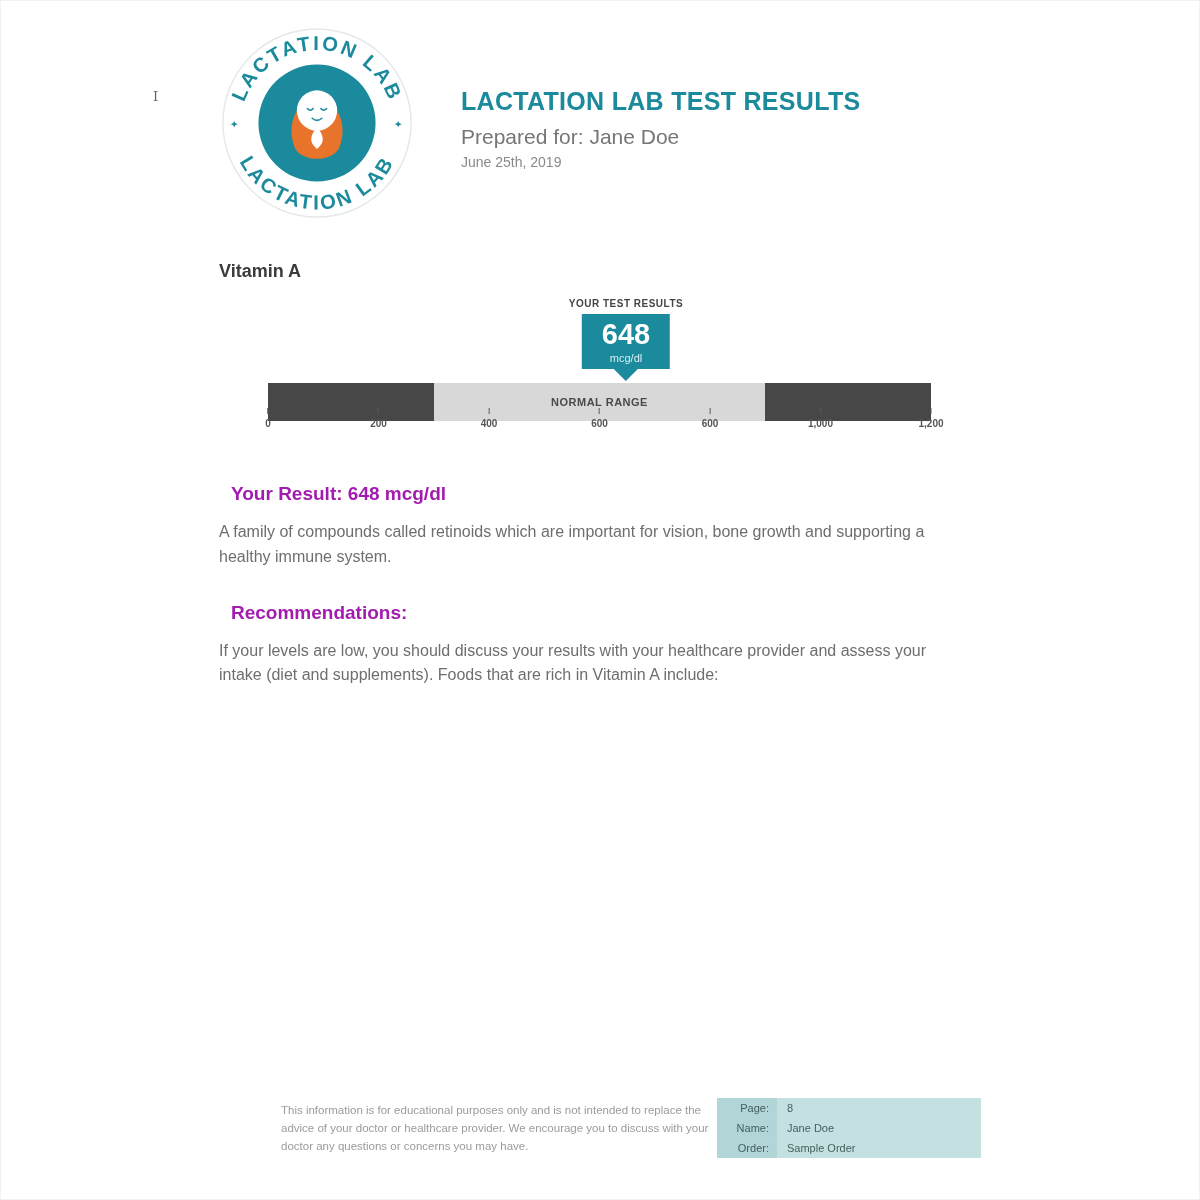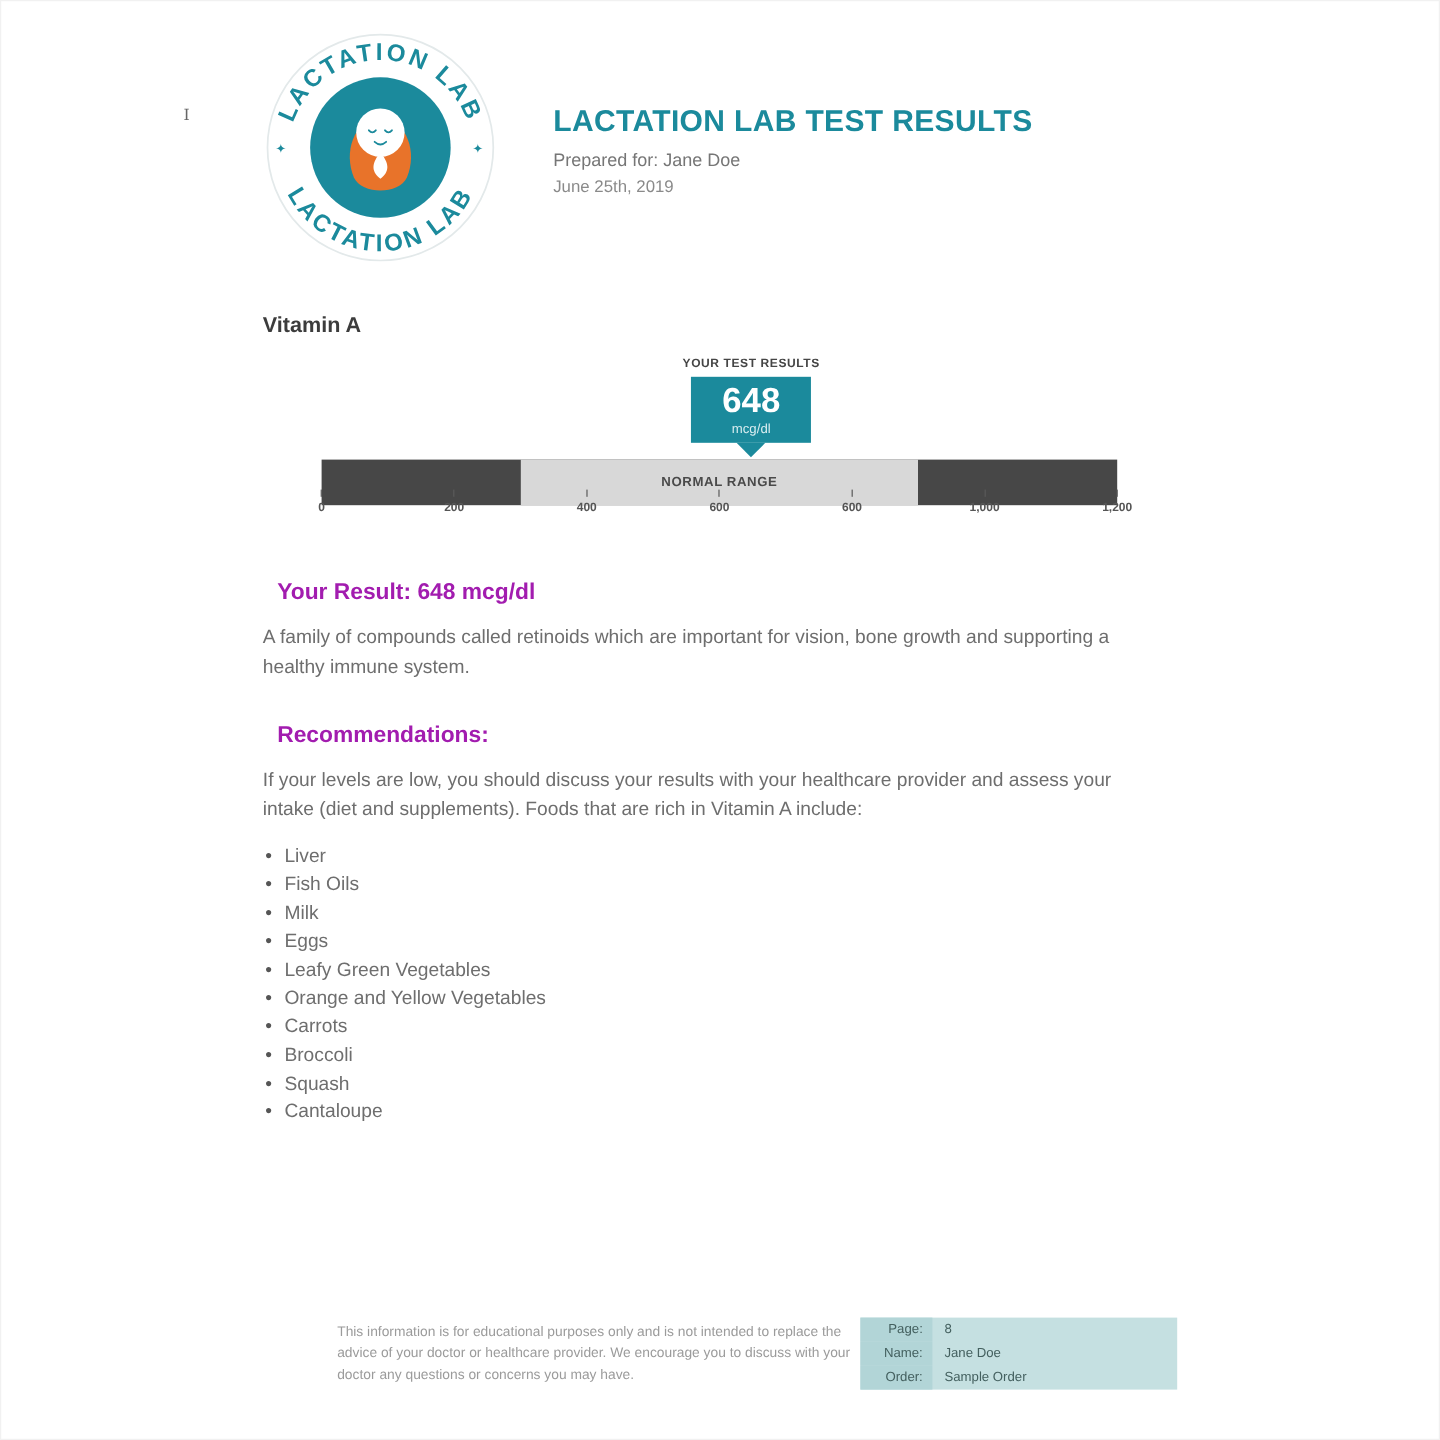--- a/index.html
+++ b/index.html
@@ -20,30 +20,30 @@
   .logo-star { font-size:11px; fill:var(--teal,#1b8a9c); }
   .logo-disc { fill:var(--teal,#1b8a9c); }
   .logo-swaddle { fill:var(--orange,#e8732a); }
   .logo-face { fill:#ffffff; }
   .logo-eye, .logo-smile { fill:none; stroke:var(--teal,#1b8a9c); stroke-width:1.6; stroke-linecap:round; }
   .logo-drop { fill:#ffffff; }
 
   
   .header { position:absolute; left:460px; top:86px; }
   .header .title { font-size:25px; font-weight:bold; color:var(--teal,#1b8a9c); letter-spacing:0.3px; }
-  .header .prepared { font-size:15px; color:#767676; margin-top:9px; }
+  .header .prepared { font-size:21px; color:#767676; margin-top:9px; }
   .header .date { font-size:14px; color:#8a8a8a; margin-top:5px; }
 
   .section-title { position:absolute; left:218px; top:260px; font-size:18px; font-weight:bold; color:#3c3c3c; }
 
   
   .chart { position:absolute; left:267px; top:297px; width:663px; height:140px; }
   .marker { position:absolute; top:0; transform:translateX(-50%); text-align:center; }
   .marker-label { font-size:10px; font-weight:bold; color:#454545; letter-spacing:0.5px; margin-bottom:5px; white-space:nowrap; }
-  .value-box { width:100px; height:55px; background:var(--teal,#1b8a9c); color:#fff; display:flex; flex-direction:column; align-items:center; justify-content:center; margin:0 auto; }
+  .value-box { width:88px; height:55px; background:var(--teal,#1b8a9c); color:#fff; display:flex; flex-direction:column; align-items:center; justify-content:center; margin:0 auto; }
   .value-box .val { font-size:29px; font-weight:bold; line-height:1; }
   .value-box .unit { font-size:11px; margin-top:3px; color:#d9edf0; }
   .pointer { width:0; height:0; border-left:12px solid transparent; border-right:12px solid transparent; border-top:12px solid var(--teal,#1b8a9c); margin:0 auto; }
   .bar { position:absolute; top:85px; left:0; width:100%; height:38px; background:var(--bar-dark,#474747); }
   .normal { position:absolute; top:0; height:100%; background:var(--bar-normal,#d8d8d8); display:flex; align-items:center; justify-content:center; font-size:11px; font-weight:bold; color:#4a4a4a; letter-spacing:0.5px; }
   .ticks { position:absolute; top:110px; left:0; width:100%; height:26px; }
   .tick { position:absolute; transform:translateX(-50%); text-align:center; }
   .tick .mark { width:1px; height:6px; background:#5a5a5a; margin:0 auto; }
   .tick .tlabel { font-size:10px; font-weight:bold; color:#555; margin-top:4px; white-space:nowrap; }
 
@@ -141,32 +141,20 @@
           <div class="tlabel">1,200</div>
         </div>
     </div>
   </div>
 
   <div class="content">
     <h3 class="result-heading">Your Result: 648 mcg/dl</h3>
     <p class="para">A family of compounds called retinoids which are important for vision, bone growth and supporting a healthy immune system.</p>
     <h3 class="rec-heading">Recommendations:</h3>
     <p class="para">If your levels are low, you should discuss your results with your healthcare provider and assess your intake (diet and supplements). Foods that are rich in Vitamin A include:</p>
-    <ul class="foods">
-      <li>Liver</li>
-      <li>Fish Oils</li>
-      <li>Milk</li>
-      <li>Eggs</li>
-      <li>Leafy Green Vegetables</li>
-      <li>Orange and Yellow Vegetables</li>
-      <li>Carrots</li>
-      <li>Broccoli</li>
-      <li>Squash</li>
-      <li>Cantaloupe</li>
-    </ul>
   </div>
 
   <p class="footer-disclaimer">This information is for educational purposes only and is not intended to replace the advice of your doctor or healthcare provider. We encourage you to discuss with your doctor any questions or concerns you may have.</p>
 
   <div class="footer-info">
     <div class="info-row">
       <span class="ilabel">Page:</span>
       <span class="ivalue">8</span>
     </div>
     <div class="info-row">

